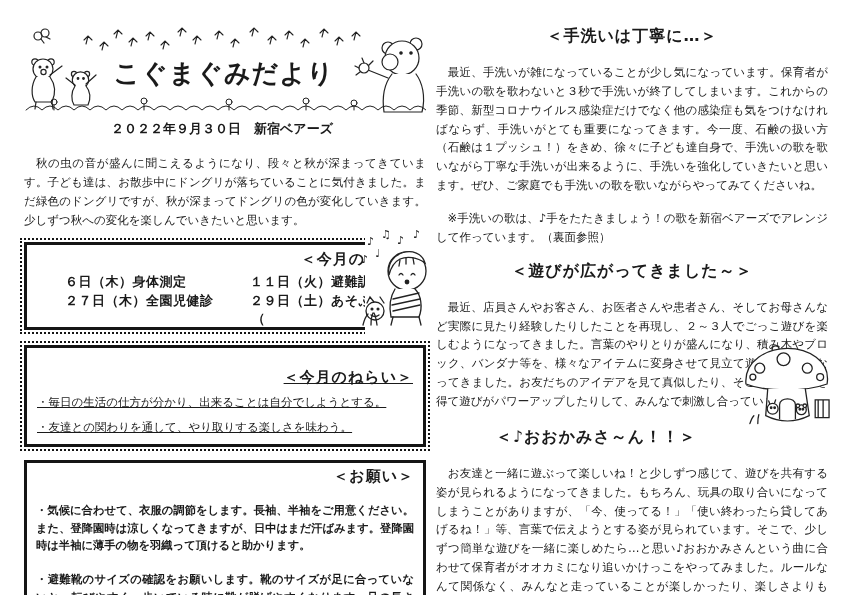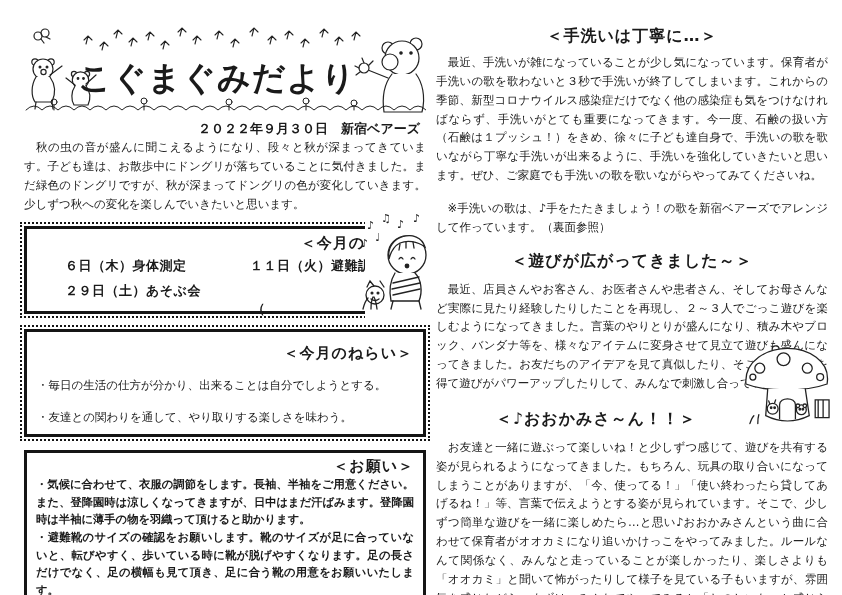--- a/index.html
+++ b/index.html
@@ -9,41 +9,41 @@
     background:#fff; color:#1a1a1a; overflow:hidden;
     font-family:"DejaVu Sans","Liberation Sans",sans-serif;
   }
   .col-left  { position:absolute; left:24px;  top:22px; width:402px; }
   .col-right { position:absolute; left:436px; top:20px; width:392px; }
 
   
   .masthead { position:relative; width:402px; height:94px; }
   .masthead svg { position:absolute; inset:0; }
   .masthead-title {
-    position:absolute; left:48px; top:34px; width:290px; text-align:center;
-    font-size:33px; font-weight:bold; letter-spacing:1px; white-space:nowrap;
+    position:absolute; left:55px; top:34px; width:290px; text-align:center;
+    font-size:26px; font-weight:bold; letter-spacing:1px; white-space:nowrap;
   }
-  .date-line { margin-top:4px; text-align:right; font-size:13px; font-weight:bold; padding-right:6px; }
-
-  .body-text { font-size:11.5px; line-height:1.64; text-align:justify; }
+  .date-line { margin-top:4px; text-align:center; font-size:13px; font-weight:bold; padding-right:6px; }
+
+  .body-text { font-size:11.5px; line-height:1.64; text-align:justify;margin-top:16px; }
   .intro { }
 
   
   .box { position:relative; border:3px solid #151515; background:#fff; }
   .box.dotted { outline:2px dotted #151515; outline-offset:2px; }
   .box-title { text-align:right; font-size:15px; font-weight:bold; letter-spacing:1px; }
 
   .schedule-box { margin-top:13px; padding:5px 10px 9px 10px; height:88px; }
-  .schedule-grid { display:grid; grid-template-columns:185px 1fr; row-gap:7px;
+  .schedule-grid { display:grid; grid-template-columns:185px 1fr; row-gap:1px;
                    padding-left:28px; margin-top:4px; font-size:13px; font-weight:bold; letter-spacing:0.5px; }
   .schedule-blank { padding-left:215px; font-size:13px; font-weight:bold; }
   .schedule-fig { position:absolute; top:-16px; right:-14px; width:80px; height:112px; }
 
-  .aims-box { margin-top:15px; padding:12px 10px 7px 10px; }
-  .aims-box .item { margin-top:13px; }
+  .aims-box { margin-top:15px; padding:20px 10px 7px 10px;text-decoration:underline; }
+  .aims-box .item { margin-top:6px; }
 
   .requests-box { margin-top:13px; padding:4px 9px 6px 9px; }
   .requests-box .body-text { line-height:1.56; font-size:11.3px;font-weight:bold; }
 
   
   .section-title { text-align:center; font-size:16px; font-weight:bold; letter-spacing:1px; }
   .sec-handwash .section-title { margin:6px 0 6px; }
   .sec-play .section-title { margin:14px 0 8px; }
   .sec-wolf .section-title { margin:16px 0 8px; padding-right:72px; }
   .note-text { margin-top:14px; }
@@ -143,20 +143,21 @@
 
     <div class="date-line">２０２２年９月３０日　新宿ベアーズ</div>
 
     <p class="body-text intro">　秋の虫の音が盛んに聞こえるようになり、段々と秋が深まってきています。子ども達は、お散歩中にドングリが落ちていることに気付きました。まだ緑色のドングリですが、秋が深まってドングリの色が変化していきます。少しずつ秋への変化を楽しんでいきたいと思います。</p>
 
     <div class="box dotted schedule-box">
       <div class="box-title">＜今月の予定＞</div>
       <div class="schedule-grid">
         <span>６日（木）身体測定</span>
         <span>１１日（火）避難訓練</span>
+        <span>２７日（木）全園児健診</span>
         <span>２９日（土）あそぶ会</span>
       </div>
       <div class="schedule-blank">（　　　　　　　　）</div>
       <svg class="schedule-fig" viewBox="0 0 80 112">
         <rect x="8" y="6" width="70" height="100" fill="#fff" stroke="none"></rect>
         <g stroke="#222" fill="none" stroke-width="1.3" stroke-linecap="round">
           <g stroke="none" fill="#222" font-size="11" font-family="DejaVu Sans">
             <text x="10" y="16">♪</text>
               <text x="24" y="9">♫</text>
             <text x="40" y="15">♪</text>

